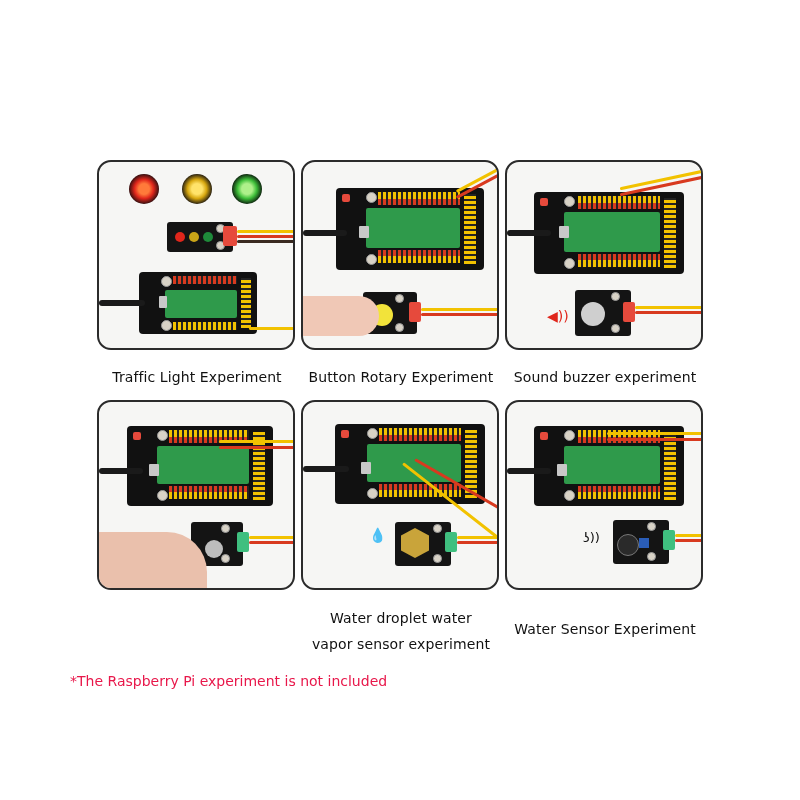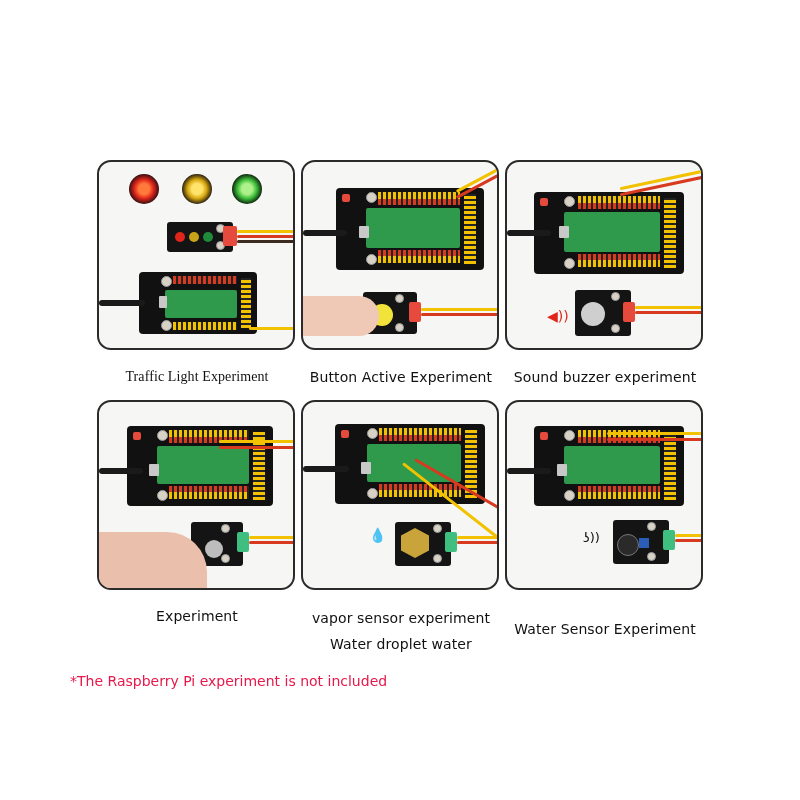--- a/index.html
+++ b/index.html
@@ -98,22 +98,22 @@
   <div class="module" style="left:68px;top:128px;width:56px;height:46px;">
     <div class="led" style="left:6px;top:12px;width:24px;height:24px;background:#cfcfcf;"></div>
     <div class="hole" style="left:36px;top:2px;width:7px;height:7px;"></div>
     <div class="hole" style="left:36px;top:34px;width:7px;height:7px;"></div>
   </div>
   <div class="conn" style="left:116px;top:140px;width:12px;height:20px;background:#e64a3c;"></div>
   <div class="cable" style="left:128px;top:144px;width:70px;background:#f2c200;"></div>
   <div class="cable" style="left:128px;top:149px;width:70px;background:#d83a1f;"></div>
 </div>
 
-<div class="caption" style="left:97px;top:364px;width:200px;font-family:Liberation Serif, serif;">Traffic Light Experiment</div>
-<div class="caption" style="left:301px;top:364px;width:200px;">Button Active Experiment</div>
+<div class="caption" style="left:97px;top:364px;width:200px;">Traffic Light Experiment</div>
+<div class="caption" style="left:301px;top:364px;width:200px;">Button Rotary Experiment</div>
 <div class="caption" style="left:505px;top:364px;width:200px;">Sound buzzer experiment</div>
 
 <div class="panel" style="left:97px;top:400px;">
   <div class="board" style="left:28px;top:24px;width:146px;height:80px;">
     <div class="hdr-y" style="left:42px;top:4px;width:80px;height:7px;"></div>
     <div class="hdr-r" style="left:42px;top:11px;width:80px;height:6px;"></div>
     <div class="hdr-v" style="left:126px;top:6px;width:12px;height:68px;"></div>
     <div class="pico" style="left:30px;top:20px;width:92px;height:38px;"></div>
     <div class="hdr-r" style="left:42px;top:60px;width:80px;height:6px;"></div>
     <div class="hdr-y" style="left:42px;top:66px;width:80px;height:7px;"></div>
@@ -185,21 +185,20 @@
     <div style="position:absolute;left:26px;top:18px;width:10px;height:10px;background:#2a5db8;"></div>
     <div class="hole" style="left:34px;top:2px;width:7px;height:7px;"></div>
     <div class="hole" style="left:34px;top:32px;width:7px;height:7px;"></div>
   </div>
   <div class="conn" style="left:156px;top:128px;width:12px;height:20px;background:#3fbf7f;"></div>
   <div class="cable" style="left:168px;top:132px;width:30px;background:#f2c200;"></div>
   <div class="cable" style="left:168px;top:137px;width:30px;background:#d83a1f;"></div>
 </div>
 
 <div class="caption" style="left:97px;top:603px;width:200px;">
-  <div>Experiment</div>
 </div>
 <div class="caption" style="left:301px;top:605px;width:200px;">
+  <div>Water droplet water</div>
   <div>vapor sensor experiment</div>
-  <div>Water droplet water</div>
 </div>
 <div class="caption" style="left:505px;top:616px;width:200px;">Water Sensor Experiment</div>
 
 <div class="note">*The Raspberry Pi experiment is not included</div>
 
 </body></html>

